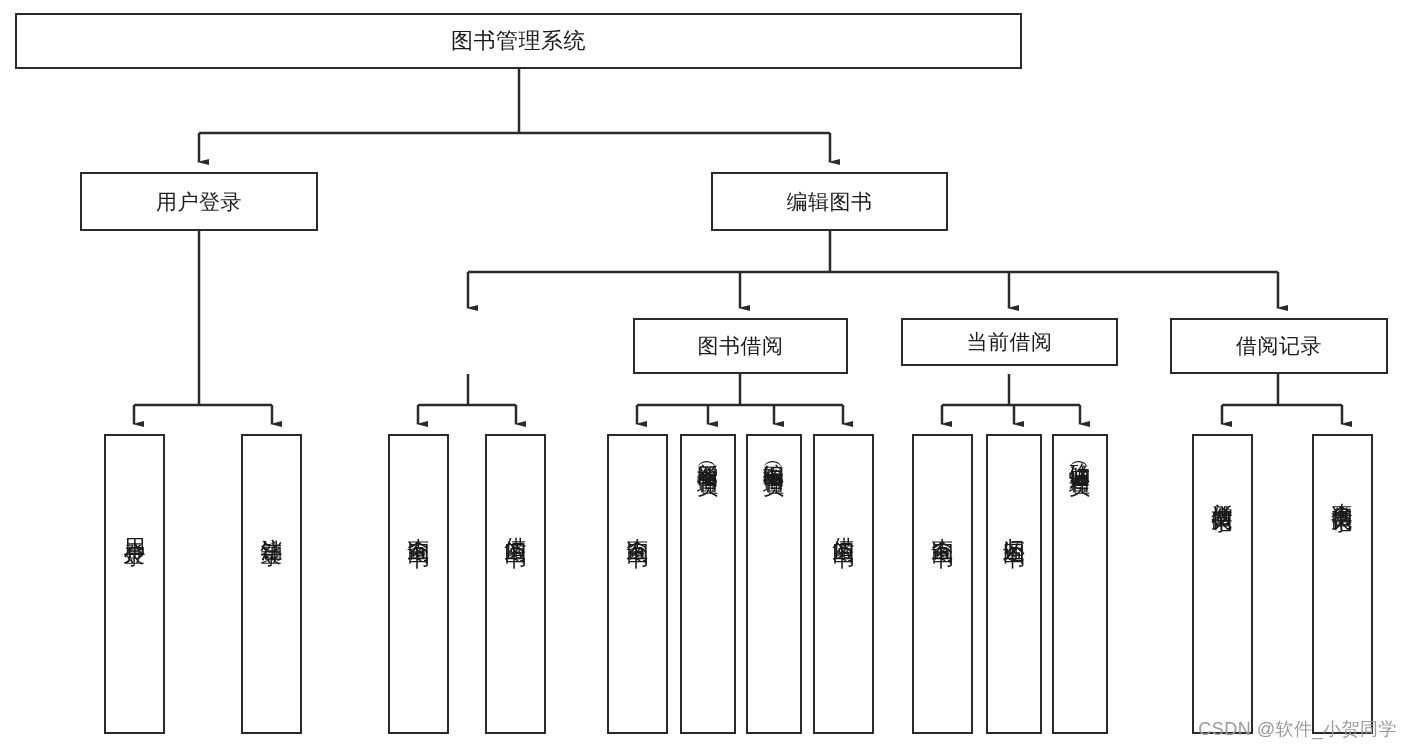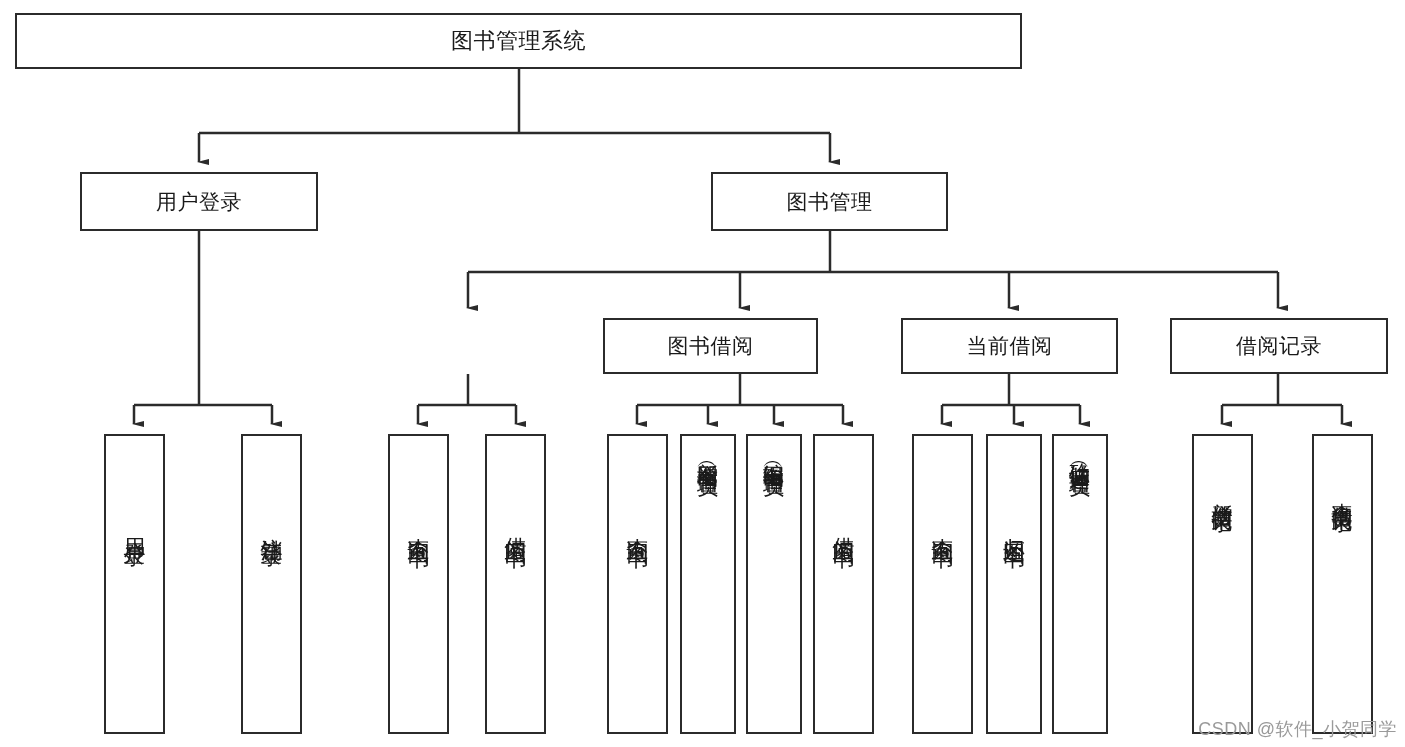--- a/index.html
+++ b/index.html
@@ -133,27 +133,27 @@
   </svg>
 
   <div class="node horiz root" style="left:15px; top:13px; width:1007px; height:56px;">
     <span class="lbl">图书管理系统</span>
   </div>
 
   <div class="node horiz" style="left:80px; top:172px; width:238px; height:59px;">
     <span class="lbl">用户登录</span>
   </div>
   <div class="node horiz" style="left:711px; top:172px; width:237px; height:59px;">
-    <span class="lbl">图书管理</span>
-  </div>
-
-  <div class="node horiz" style="left:603px; top:318px; width:215px; height:56px;">
+    <span class="lbl">编辑图书</span>
+  </div>
+
+  <div class="node horiz" style="left:633px; top:318px; width:215px; height:56px;">
     <span class="lbl">图书借阅</span>
   </div>
-  <div class="node horiz" style="left:901px; top:318px; width:217px; height:56px;">
+  <div class="node horiz" style="left:901px; top:318px; width:217px; height:48px;">
     <span class="lbl">当前借阅</span>
   </div>
   <div class="node horiz" style="left:1170px; top:318px; width:218px; height:56px;justify-content:center;">
     <span class="lbl">借阅记录</span>
   </div>
 
   <div class="node vert" style="left:104px; top:434px; width:61px; height:300px; padding-top:84px;">
     <span class="lbl">用户登录</span>
   </div>
   <div class="node vert" style="left:241px; top:434px; width:61px; height:300px; padding-top:84px;">

